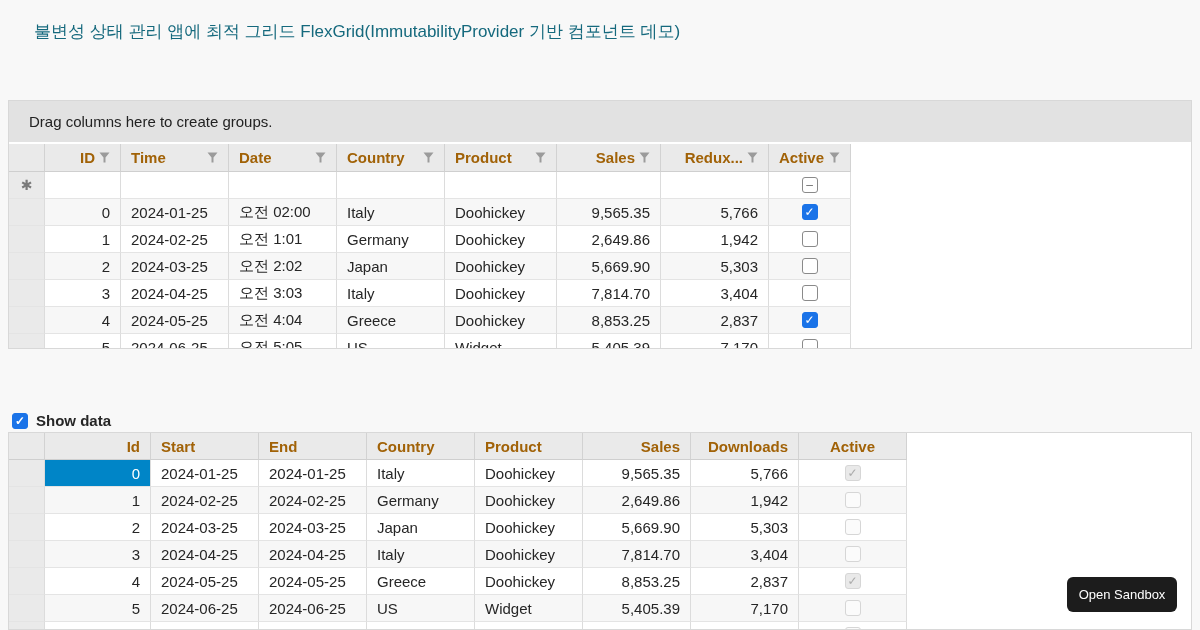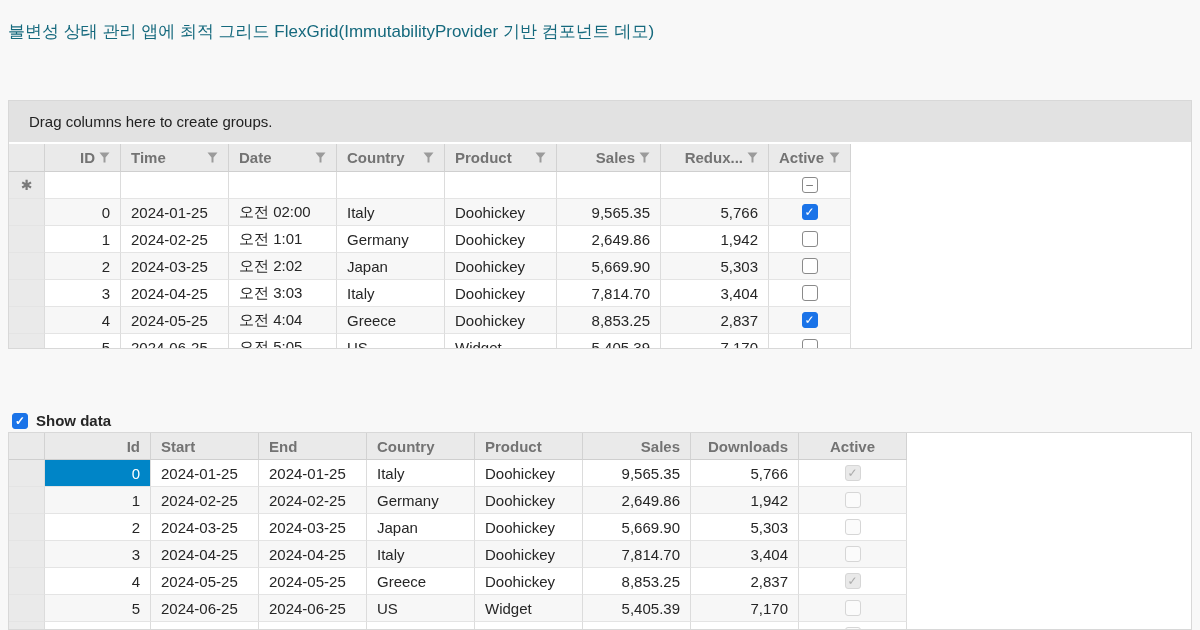--- a/index.html
+++ b/index.html
@@ -1,41 +1,41 @@
 <!DOCTYPE html>
 <html><head>
 <meta charset="utf-8">
 <style>
   * { margin:0; padding:0; box-sizing:border-box; }
   html,body { width:1200px; height:630px; overflow:hidden; background:#f8f8f8;
               font-family:"Liberation Sans", sans-serif; color:#262626; }
   .page { position:relative; width:1200px; height:630px; }
 
   .demo-title { position:absolute; left:8px; font-size:17px; color:#15697d; text-decoration:none; display:block; }
-  .demo-title.first { top:20px; }
+  .demo-title.first { top:20px;margin-left:26px; }
   .demo-title.second { top:370px; }
 
   
   .itemcount { position:absolute; left:8px; top:61px; height:31px; display:flex; align-items:stretch;
                background:#fff; border:1px solid #ababab; border-radius:4px; overflow:hidden; }
   .ic-main { display:flex; align-items:center; padding:0 12px; font-size:15px; gap:4px; }
   .ic-main b { font-weight:bold; }
   .ic-btn { width:33px; border-left:1px solid #c8c8c8; display:flex; align-items:center; justify-content:center; background:#fff; cursor:pointer; }
   .tri-down { width:0; height:0; border-left:5px solid transparent; border-right:5px solid transparent; border-top:6px solid #6e6e6e; }
 
   
   .gridbox { position:absolute; left:8px; width:1184px; background:#fff; border:1px solid #d8d8d8; overflow:hidden; }
   #grid1box { top:100px; height:249px; }
   #grid2box { top:432px; height:198px; }
   .group-panel { height:43px; background:#e2e2e2; display:flex; align-items:center; padding:0 20px; font-size:15px; color:#222; border-bottom:2px solid #fff; }
 
   .grow { display:flex; }
   .gcell { flex:none; display:flex; align-items:center; padding:0 10px; font-size:15px; height:27px;
            border-right:1px solid #dcdcdc; border-bottom:1px solid #e4e4e4; background:#fff; overflow:hidden; white-space:nowrap; }
-  .ghead .gcell { background:#eaeaea; font-weight:bold; color:#737373; border-right:1px solid #d2d2d2; border-bottom:1px solid #cfcfcf; }
+  .ghead .gcell { background:#eaeaea; font-weight:bold; color:#a16207; border-right:1px solid #d2d2d2; border-bottom:1px solid #cfcfcf; }
   #grid1 .ghead .gcell { height:28px; }
   .rowhdr { background:#eaeaea !important; justify-content:center; color:#666; }
   .al-r { justify-content:flex-end; }
   .al-c { justify-content:center; }
   .striped .gcell:not(.rowhdr):not(.sel) { background:#f7f7f7; }
   .sel { background:#0085c7 !important; color:#fff; }
   .hlabel { overflow:hidden; text-overflow:ellipsis; }
   .ghead .gcell.hasfilter { justify-content:space-between; gap:4px; }
   .ghead .gcell.hasfilter.al-r .hlabel { margin-left:auto; }
   .funnel { flex:none; display:inline-flex; cursor:pointer; }
@@ -354,14 +354,15 @@
           <div class="gcell " style="width: 108px;">Doohickey</div>
           <div class="gcell al-r" style="width: 108px;">4,234.66</div>
           <div class="gcell al-r" style="width: 108px;">9,275</div>
           <div class="gcell al-c" style="width: 108px;">
             <span class="cb dis"></span>
           </div>
         </div>
       </div>
   </div>
 
+  <button class="sandbox">Open Sandbox</button>
 
 </div>
 
 </body></html>

